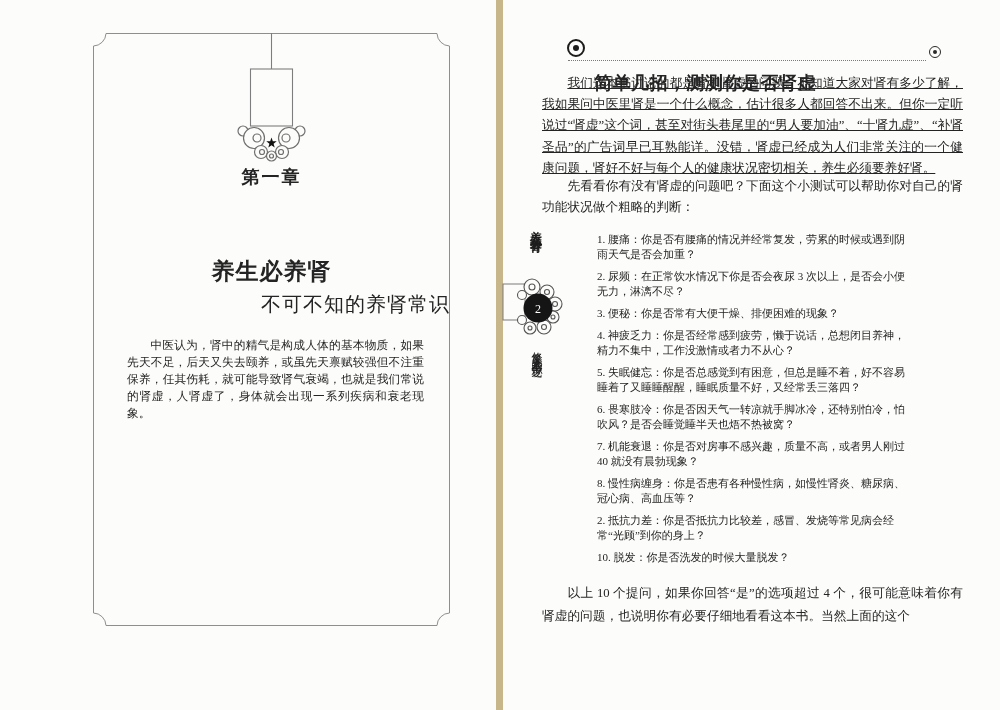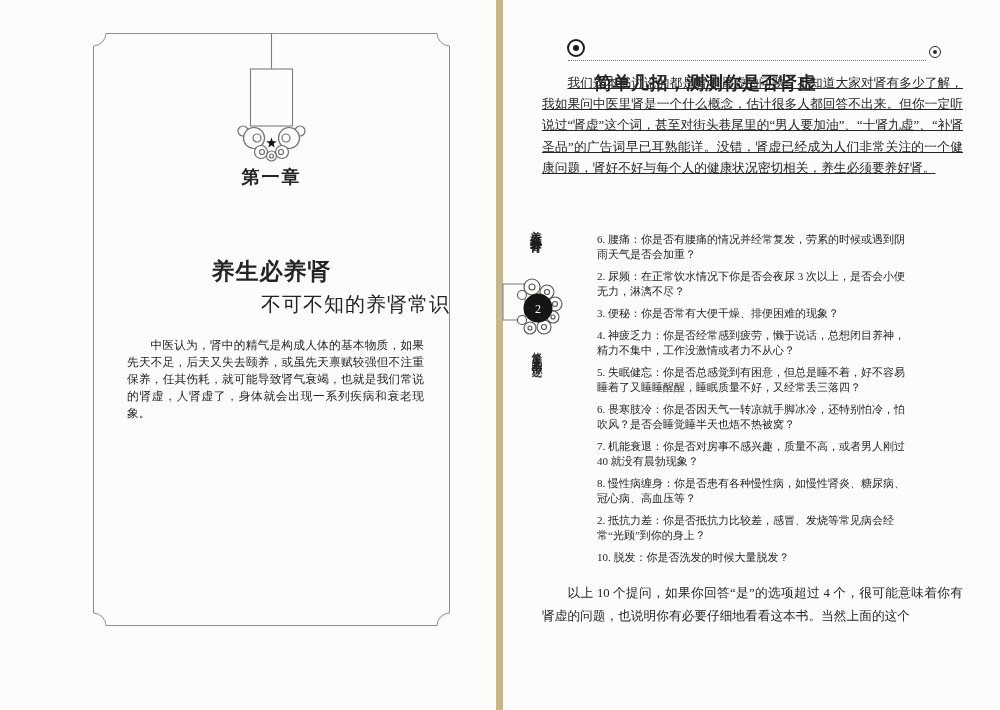--- a/index.html
+++ b/index.html
@@ -91,23 +91,24 @@
   </div>
 
   <div class="abs" style="left:503px;top:0;width:497px;height:710px;">
 
     <div class="abs section-header-icon" style="left:64px;"></div>
     <div class="abs section-title" style="left:91px;">简单几招，测测你是否肾虚</div>
     <div class="abs section-rule" style="left:65px;"></div>
     <div class="abs rule-end-icon" style="left:426px;"></div>
 
     <div class="abs para para-1" style="left:39px;">我们这本书讨论的都是肾和肾虚的问题。不知道大家对肾有多少了解，我如果问中医里肾是一个什么概念，估计很多人都回答不出来。但你一定听说过“肾虚”这个词，甚至对街头巷尾里的“男人要加油”、“十肾九虚”、“补肾圣品”的广告词早已耳熟能详。没错，肾虚已经成为人们非常关注的一个健康问题，肾好不好与每个人的健康状况密切相关，养生必须要养好肾。</div>
+    <div class="abs para para-2" style="left:39px;">先看看你有没有肾虚的问题吧？下面这个小测试可以帮助你对自己的肾功能状况做个粗略的判断：</div>
 
     <div class="abs quiz" style="left:94px;">
-      <div class="quiz-item">6. 腰痛：你是否有腰痛的情况并经常复发，劳累的时候或遇到阴雨天气是否会加重？</div>
+      <div class="quiz-item">1. 腰痛：你是否有腰痛的情况并经常复发，劳累的时候或遇到阴雨天气是否会加重？</div>
       <div class="quiz-item">2. 尿频：在正常饮水情况下你是否会夜尿 3 次以上，是否会小便无力，淋漓不尽？</div>
       <div class="quiz-item">3. 便秘：你是否常有大便干燥、排便困难的现象？</div>
       <div class="quiz-item">4. 神疲乏力：你是否经常感到疲劳，懒于说话，总想闭目养神，精力不集中，工作没激情或者力不从心？</div>
       <div class="quiz-item">5. 失眠健忘：你是否总感觉到有困意，但总是睡不着，好不容易睡着了又睡睡醒醒，睡眠质量不好，又经常丢三落四？</div>
       <div class="quiz-item">6. 畏寒肢冷：你是否因天气一转凉就手脚冰冷，还特别怕冷，怕吹风？是否会睡觉睡半天也焐不热被窝？</div>
       <div class="quiz-item">7. 机能衰退：你是否对房事不感兴趣，质量不高，或者男人刚过 40 就没有晨勃现象？</div>
       <div class="quiz-item">8. 慢性病缠身：你是否患有各种慢性病，如慢性肾炎、糖尿病、冠心病、高血压等？</div>
       <div class="quiz-item">2. 抵抗力差：你是否抵抗力比较差，感冒、发烧等常见病会经常“光顾”到你的身上？</div>
       <div class="quiz-item">10. 脱发：你是否洗发的时候大量脱发？</div>
     </div>

